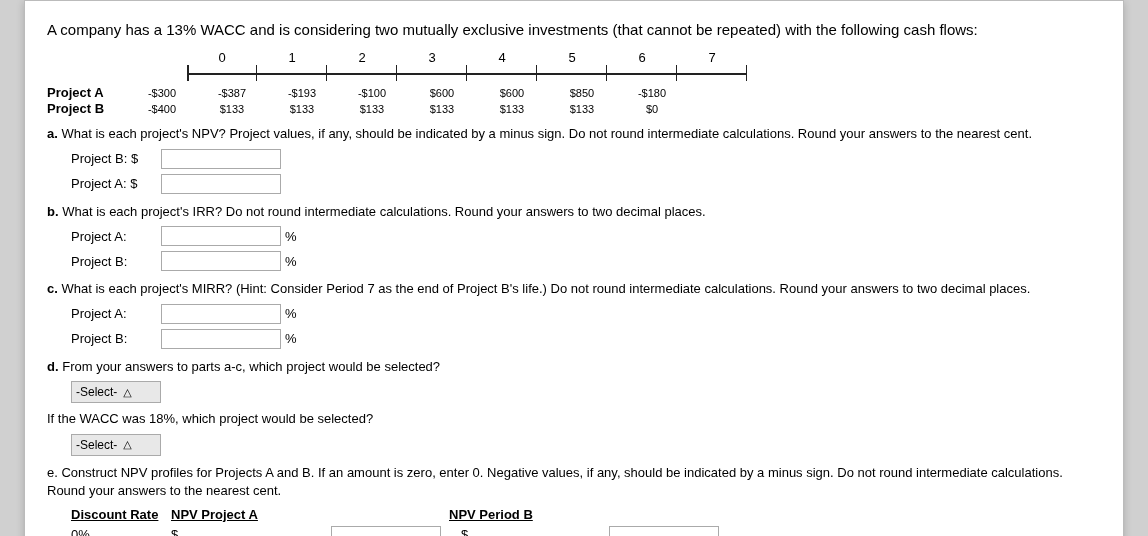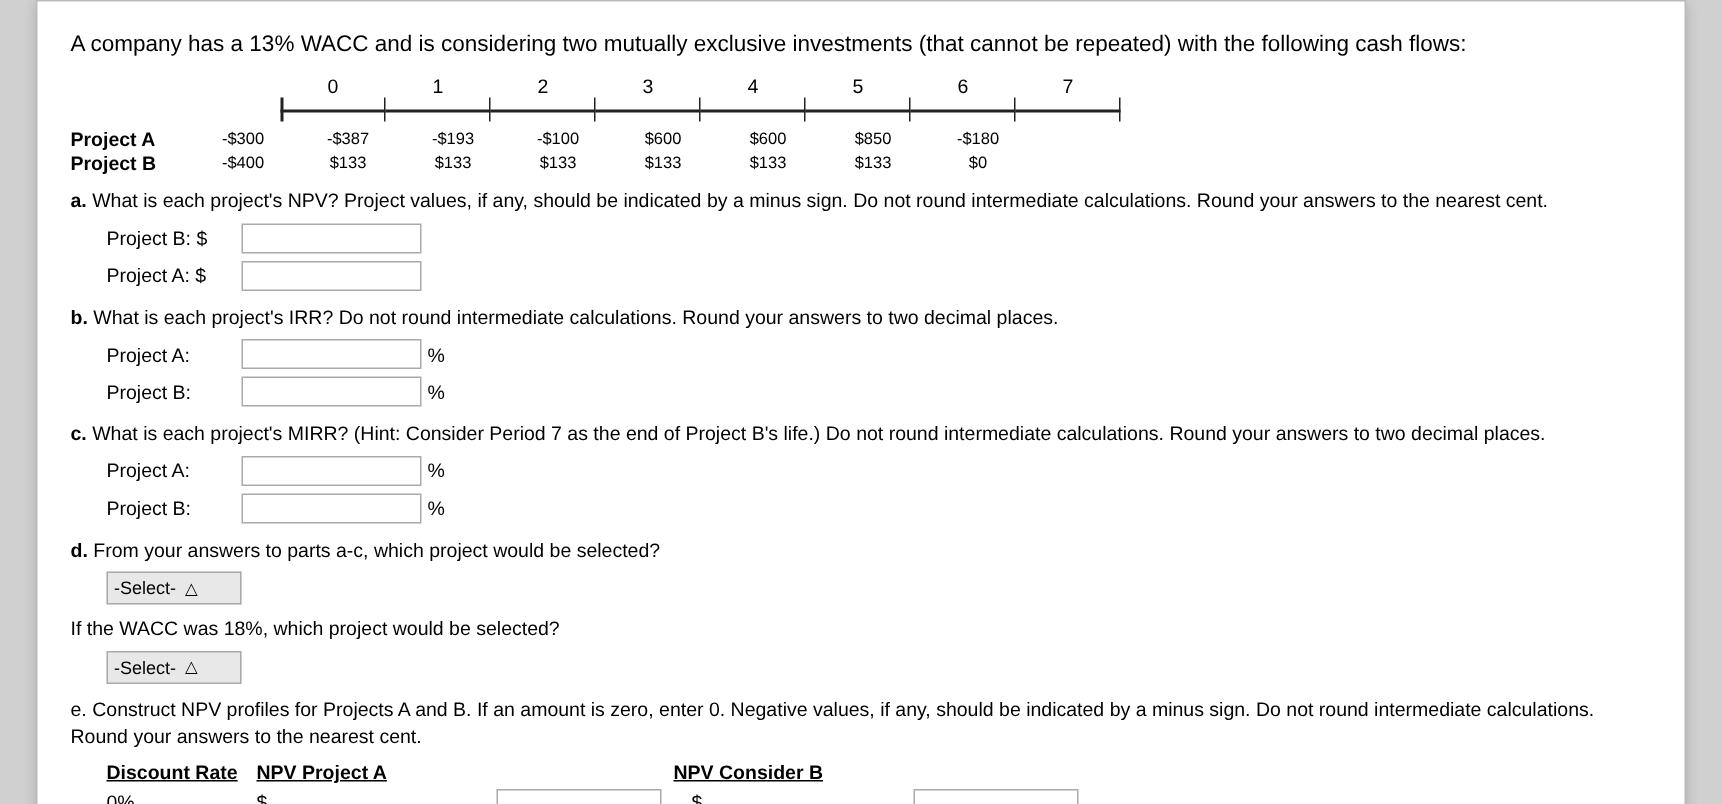--- a/index.html
+++ b/index.html
@@ -317,21 +317,21 @@
     <div class="table-intro">
       <span class="bold">e.</span>
       <span>Construct NPV profiles for Projects A and B. If an amount is zero, enter 0. Negative values, if any, should be indicated by a minus sign. Do not round intermediate calculations. Round your answers to the nearest cent.</span>
     </div>
     <table class="npv-table">
       <thead>
         <tr>
           <th class="dr-col">Discount Rate</th>
           <th class="npva-col">NPV Project A</th>
           <th></th>
-          <th class="npvb-col">NPV Consider B</th>
+          <th class="npvb-col">NPV Period B</th>
         </tr>
       </thead>
       <tbody id="npv-table-body">
 
       <tr>
             <td>0%</td>
             <td style="padding-right: 2px;">$</td>
             <td><input type="text" style="border: 1px solid rgb(170, 170, 170); height: 18px; width: 110px; font-size: 12px;"></td>
             <td style="padding-right: 2px; padding-left: 12px;">$</td>
             <td><input type="text" style="border: 1px solid rgb(170, 170, 170); height: 18px; width: 110px; font-size: 12px;"></td>

